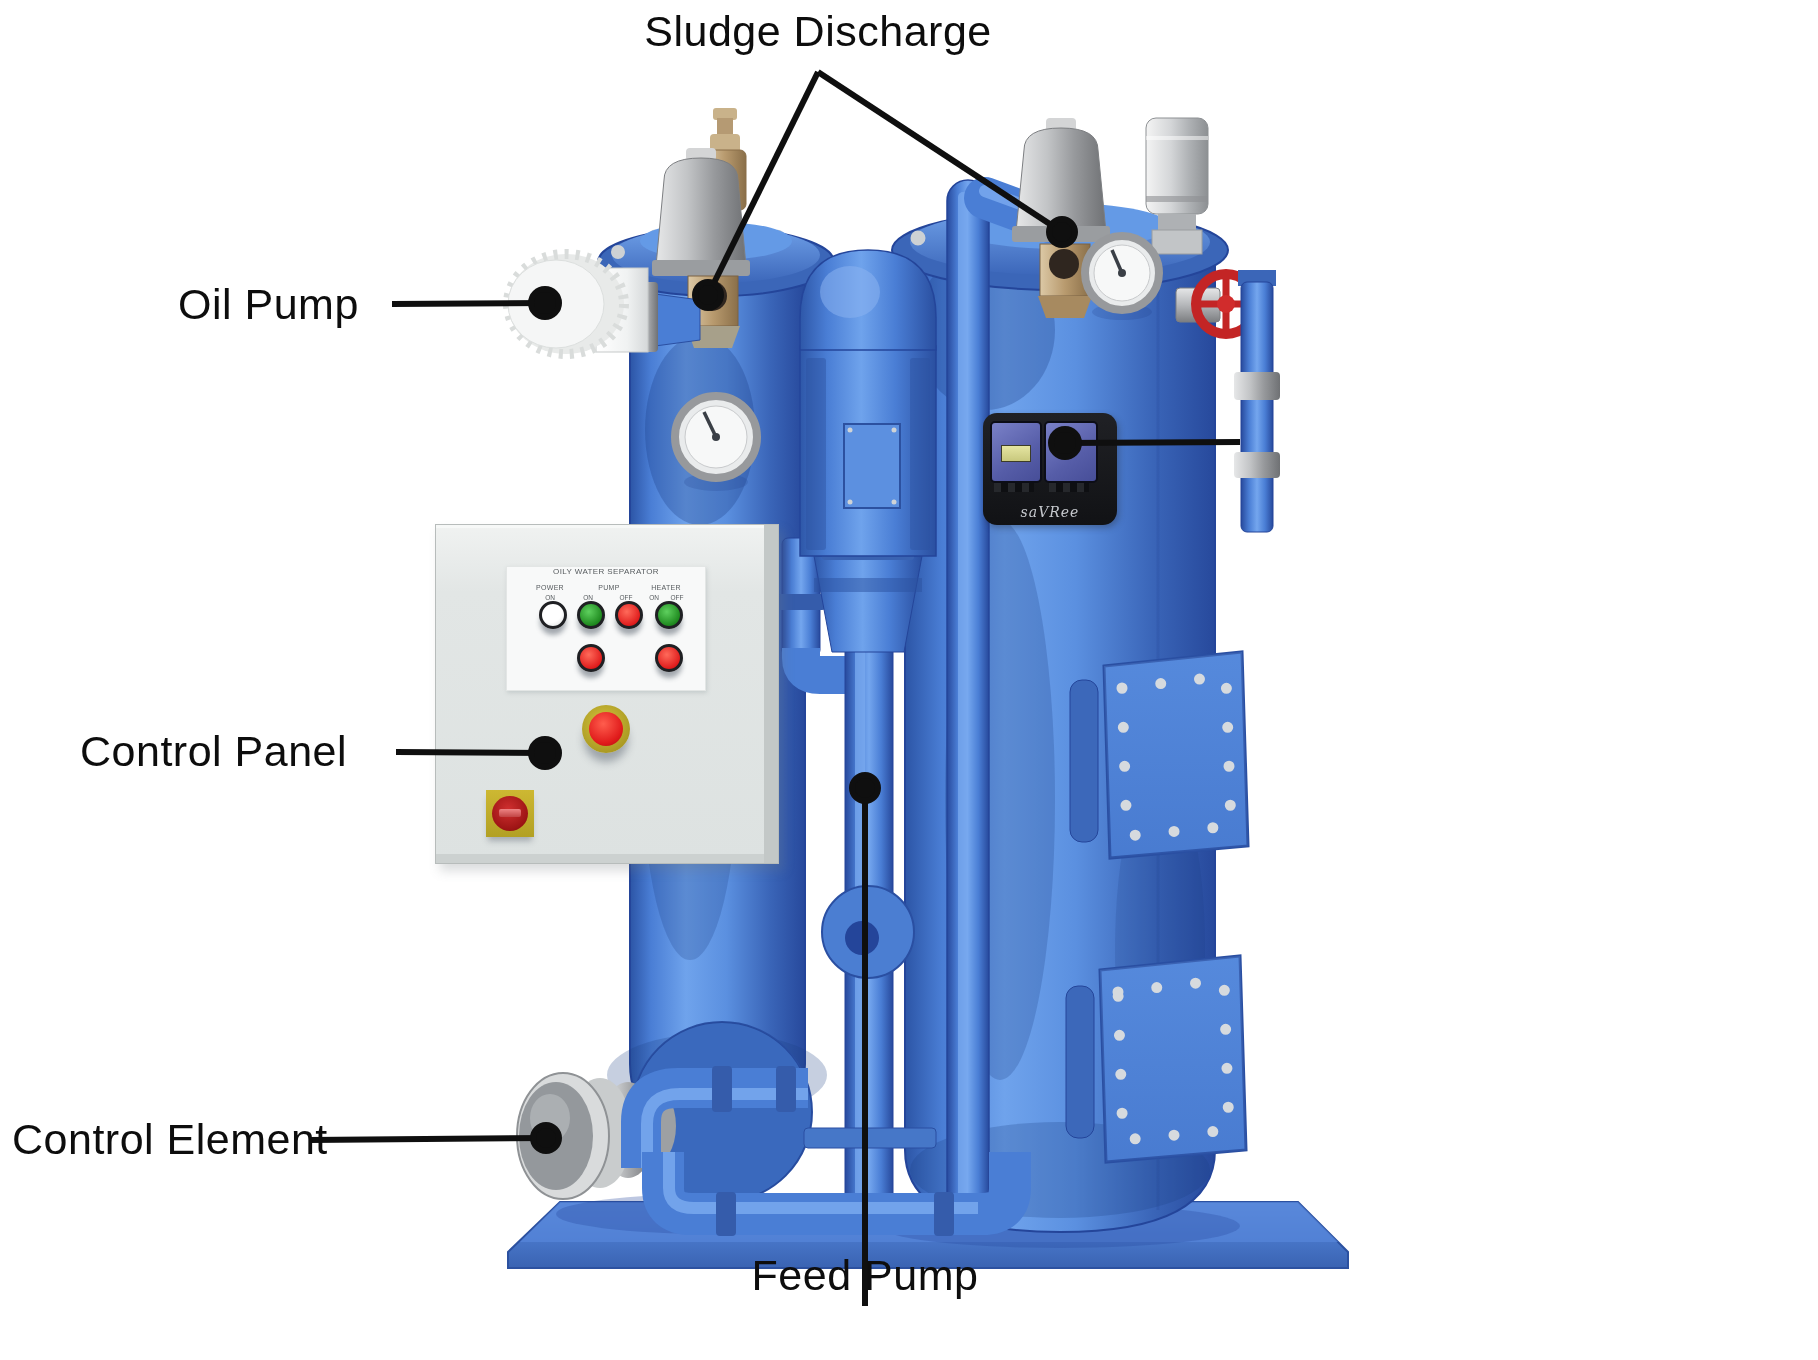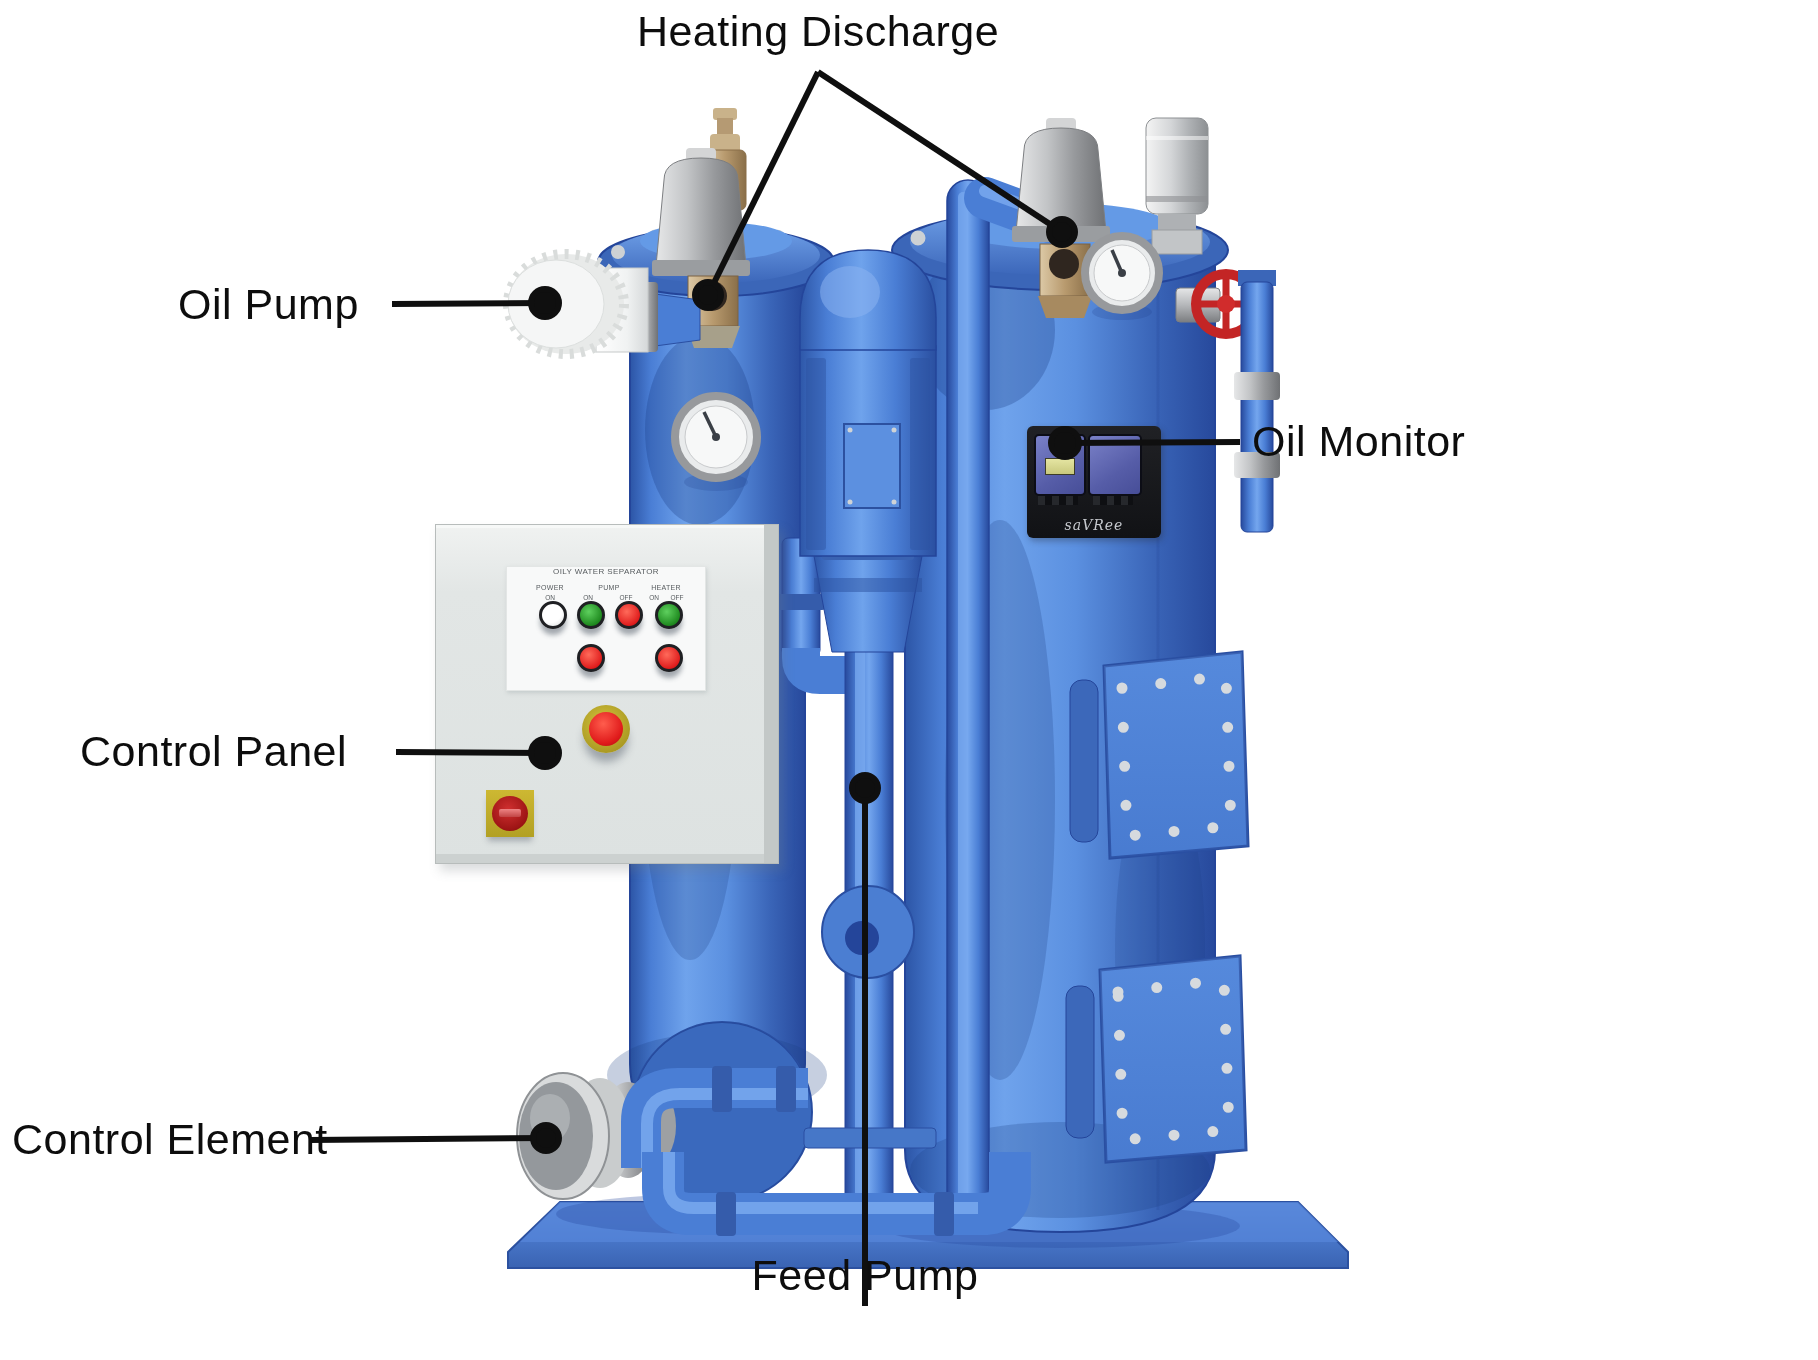--- a/index.html
+++ b/index.html
@@ -34,22 +34,22 @@
         box-shadow:0 11px 9px -2px rgba(60,70,85,.4);}
   .estop-btn{position:absolute;left:153px;top:187px;width:34px;height:34px;border-radius:50%;
         background:radial-gradient(circle at 42% 35%,#ff5d4d,#e01b1b 65%,#a60e0e);}
   .rot-plate{position:absolute;left:50px;top:265px;width:48px;height:47px;
         background:linear-gradient(#cdb832,#b2a024);box-shadow:0 6px 6px -2px rgba(60,70,85,.35);}
   .rot-knob{position:absolute;left:56px;top:271px;width:36px;height:35px;border-radius:50%;
         background:radial-gradient(circle at 45% 38%,#d03030,#9c1414 70%,#6f0c0c);}
   .rot-slot{position:absolute;left:63px;top:284px;width:22px;height:8px;border-radius:2px;
         background:linear-gradient(#ee8484,#c24444);}
   
-  .monitor{left:983px;top:426px;width:134px;height:112px;border-radius:6px;
-        background:linear-gradient(#202125,#111215);box-shadow:2px 3px 6px rgba(40,50,70,.4);margin-left:44px;}
+  .monitor{left:983px;top:413px;width:134px;height:112px;border-radius:14px;
+        background:linear-gradient(#202125,#111215);box-shadow:2px 3px 6px rgba(40,50,70,.4);}
   .mod{position:absolute;top:8px;width:48px;height:58px;border-radius:5px;border:2px solid #0c0d16;
         background:linear-gradient(145deg,#7a81c8,#565da8 60%,#474e98);}
   .mod1{left:7px;}
   .mod2{left:61px;width:50px;}
   .mscreen{position:absolute;left:9px;top:22px;width:28px;height:15px;border:1px solid #3c3c28;
         background:linear-gradient(#e5e5a2,#c8c87d);}
   .mteeth{position:absolute;top:70px;height:9px;width:40px;
         background:repeating-linear-gradient(90deg,#26282c 0 7px,#0e0f12 7px 14px);}
   .t1{left:11px;} .t2{left:66px;}
   .mbrand{position:absolute;left:0;right:0;bottom:5px;text-align:center;
@@ -340,20 +340,19 @@
     <circle cx="1065" cy="443" r="14"></circle>
     <path d="M396,752 L545,753" fill="none"></path>
     <circle cx="545" cy="753" r="14"></circle>
     <path d="M310,1140 L546,1138" fill="none"></path>
     <circle cx="546" cy="1138" r="13"></circle>
     <path d="M865,1306 L865,788" fill="none"></path>
     <circle cx="865" cy="788" r="13"></circle>
   </g>
 </svg>
 
-<div class="anno" style="left:818px;top:8px;transform:translateX(-50%)">Heating Discharge</div>
+<div class="anno" style="left:818px;top:8px;transform:translateX(-50%)">Sludge Discharge</div>
 <div class="anno" style="left:178px;top:281px">Oil Pump</div>
-<div class="anno" style="left:1252px;top:418px">Oil Monitor</div>
 <div class="anno" style="left:80px;top:728px">Control Panel</div>
 <div class="anno" style="left:12px;top:1116px">Control Element</div>
 <div class="anno" style="left:865px;top:1252px;transform:translateX(-50%)">Feed Pump</div>
 
 </div>
 
 </body></html>

